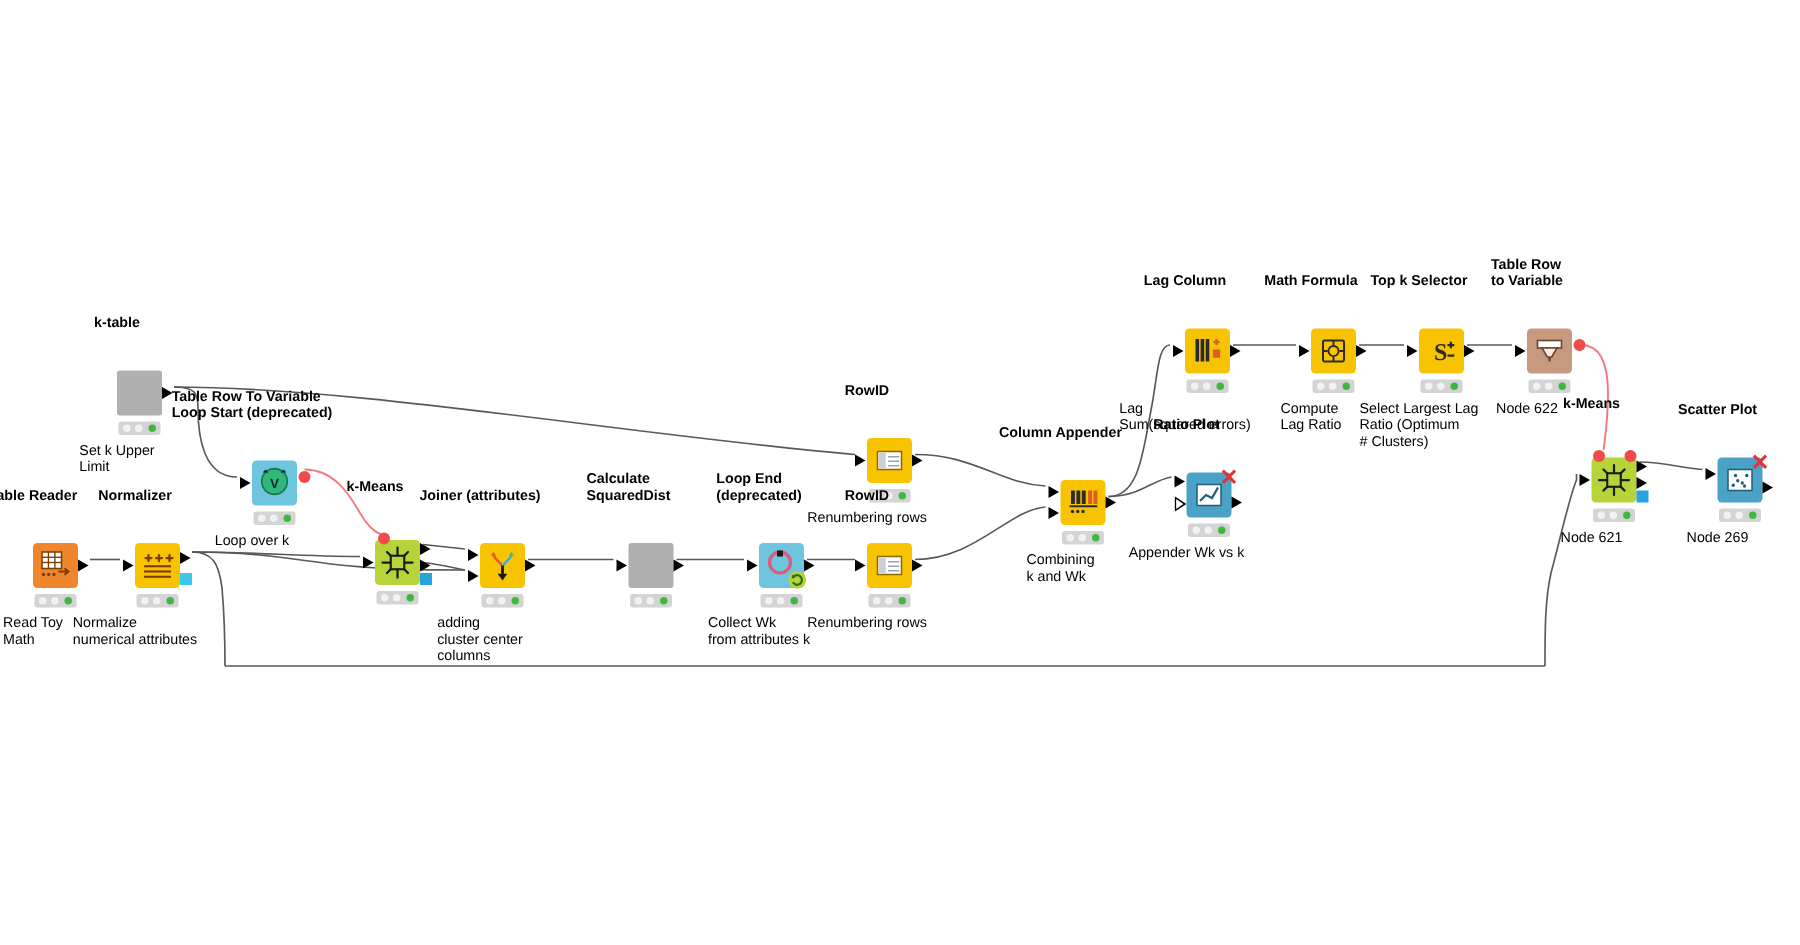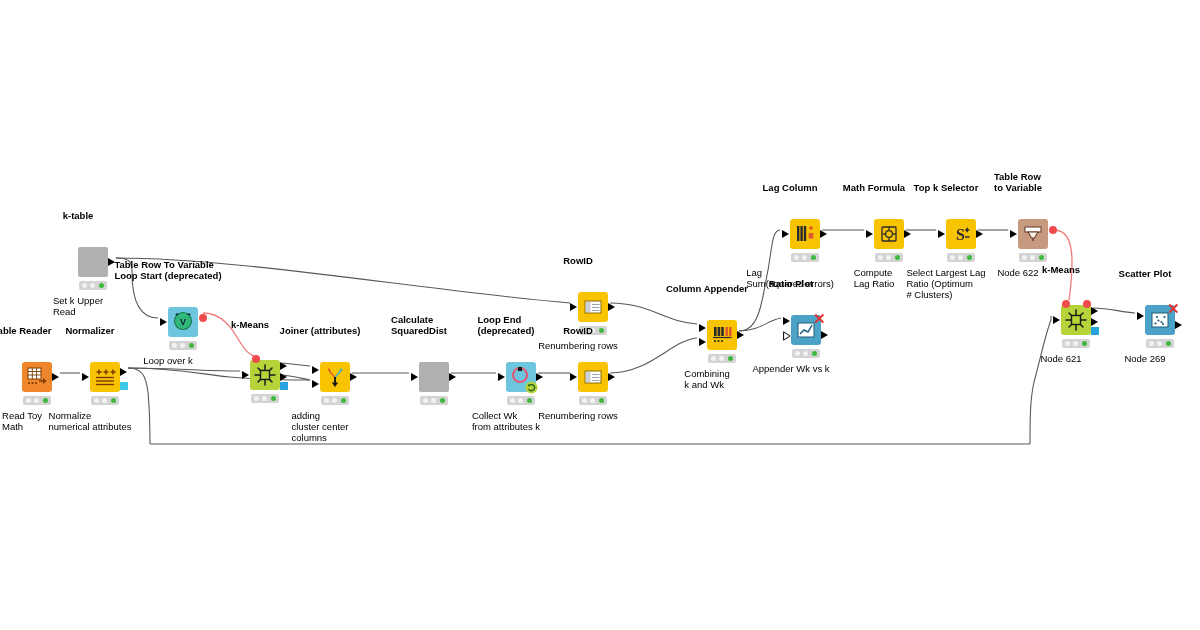--- a/index.html
+++ b/index.html
@@ -205,21 +205,21 @@
     <div class="nbody sq0" style="background:#b0b0b0;">
       <div class="icn"></div>
     </div>
     <div class="port" style="left:30px; top:11px;"></div>
     <div class="status">
       <i></i>
       <i></i>
       <i class="on-green"></i>
     </div>
     <div class="nsub">Set k Upper
-Read</div>
+Limit</div>
   </div>
 
   <div class="node" style="left:168px; top:307px;">
     <div class="ntitle">Table Row To Variable
 Loop Start (deprecated)</div>
     <div class="nbody" style="background:#6ec6de;">
       <div class="icn">
         <svg width="30" height="30" viewBox="0 0 30 30">
           <circle cx="15" cy="14" r="8.5" fill="#2fb87a"></circle>
           <circle cx="15" cy="14" r="8.5" fill="none" stroke="#1d7a50" stroke-width="1.2"></circle>

